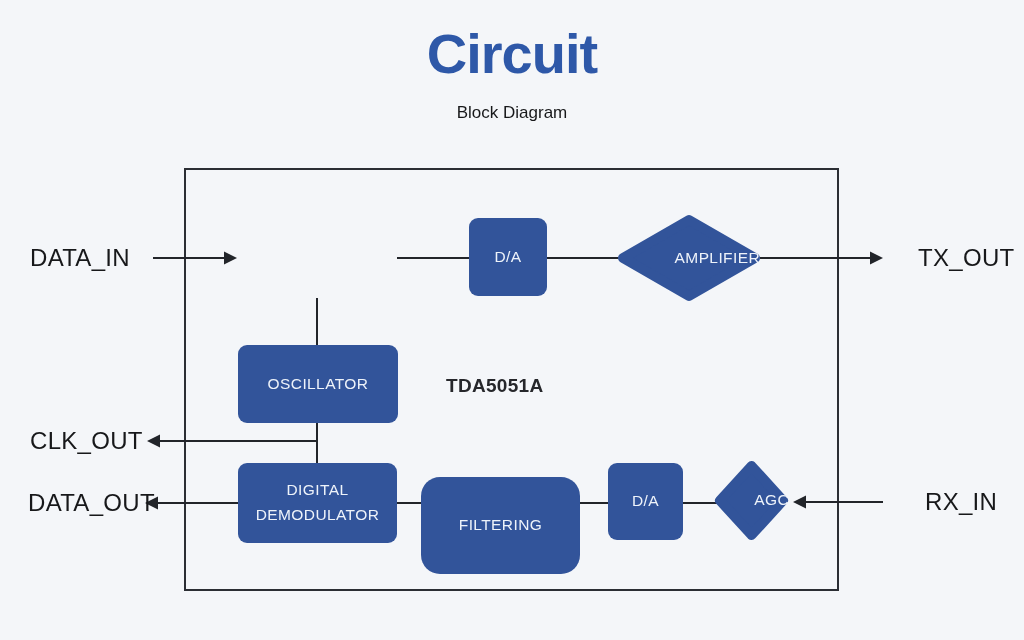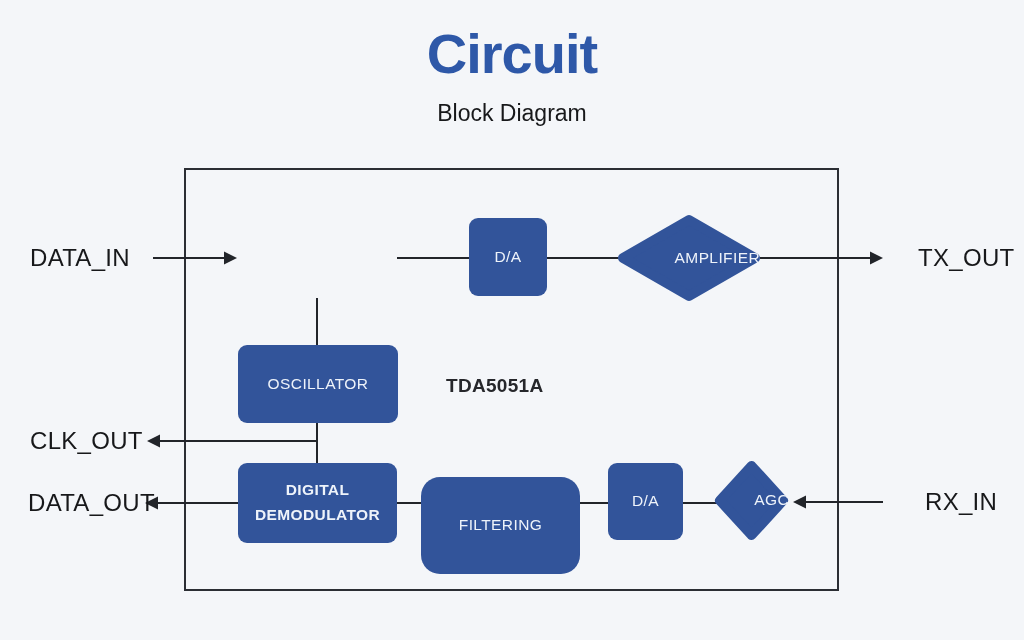--- a/index.html
+++ b/index.html
@@ -22,21 +22,21 @@
     font-size: 56px;
     line-height: 60px;
     font-weight: bold;
     letter-spacing: -1px;
     color: var(--title-blue, #2e58a8);
   }
   .subtitle {
     position: absolute;
     top: 99px; left: 0; right: 0;
     text-align: center;
-    font-size: 23px;
+    font-size: 17px;
     line-height: 28px;
     font-weight: normal;
     color: var(--label-text, #17181a);
   }
   svg.wiring {
     position: absolute;
     left: 0; top: 0;
     width: 1024px; height: 640px;
   }
   .boundary {
@@ -92,21 +92,21 @@
     font-size: 19px;
     line-height: 24px;
     font-weight: bold;
     letter-spacing: 0.3px;
     color: #26272b;
   }
   
   .b-digital-modulation { left: 237px; top: 218px; width: 160px; height: 80px; }
   .b-da-top            { left: 469px; top: 218px; width: 78px;  height: 78px; }
   .b-oscillator        { left: 238px; top: 345px; width: 160px; height: 78px; }
-  .b-digital-demodulator{ left: 238px; top: 463px; width: 159px; height: 80px; font-weight: bold; }
+  .b-digital-demodulator{ left: 238px; top: 463px; width: 159px; height: 80px; }
   .b-filtering         { left: 421px; top: 477px; width: 159px; height: 97px; border-radius: 19px; }
   .b-da-bottom         { left: 608px; top: 463px; width: 75px;  height: 77px; }
   .l-amplifier { left: 618px; top: 248px; width: 142px; }
   .l-agc       { left: 715px; top: 490px; width: 74px; }
   .p-data-in  { left: 30px;  top: 247px; width: 95px; }
   .p-clk-out  { left: 30px;  top: 430px; width: 97px; }
   .p-data-out { left: 28px;  top: 492px; width: 97px; }
   .p-tx-out   { left: 918px; top: 247px; width: 90px; }
   .p-rx-in    { left: 925px; top: 491px; width: 90px; }
 </style>

